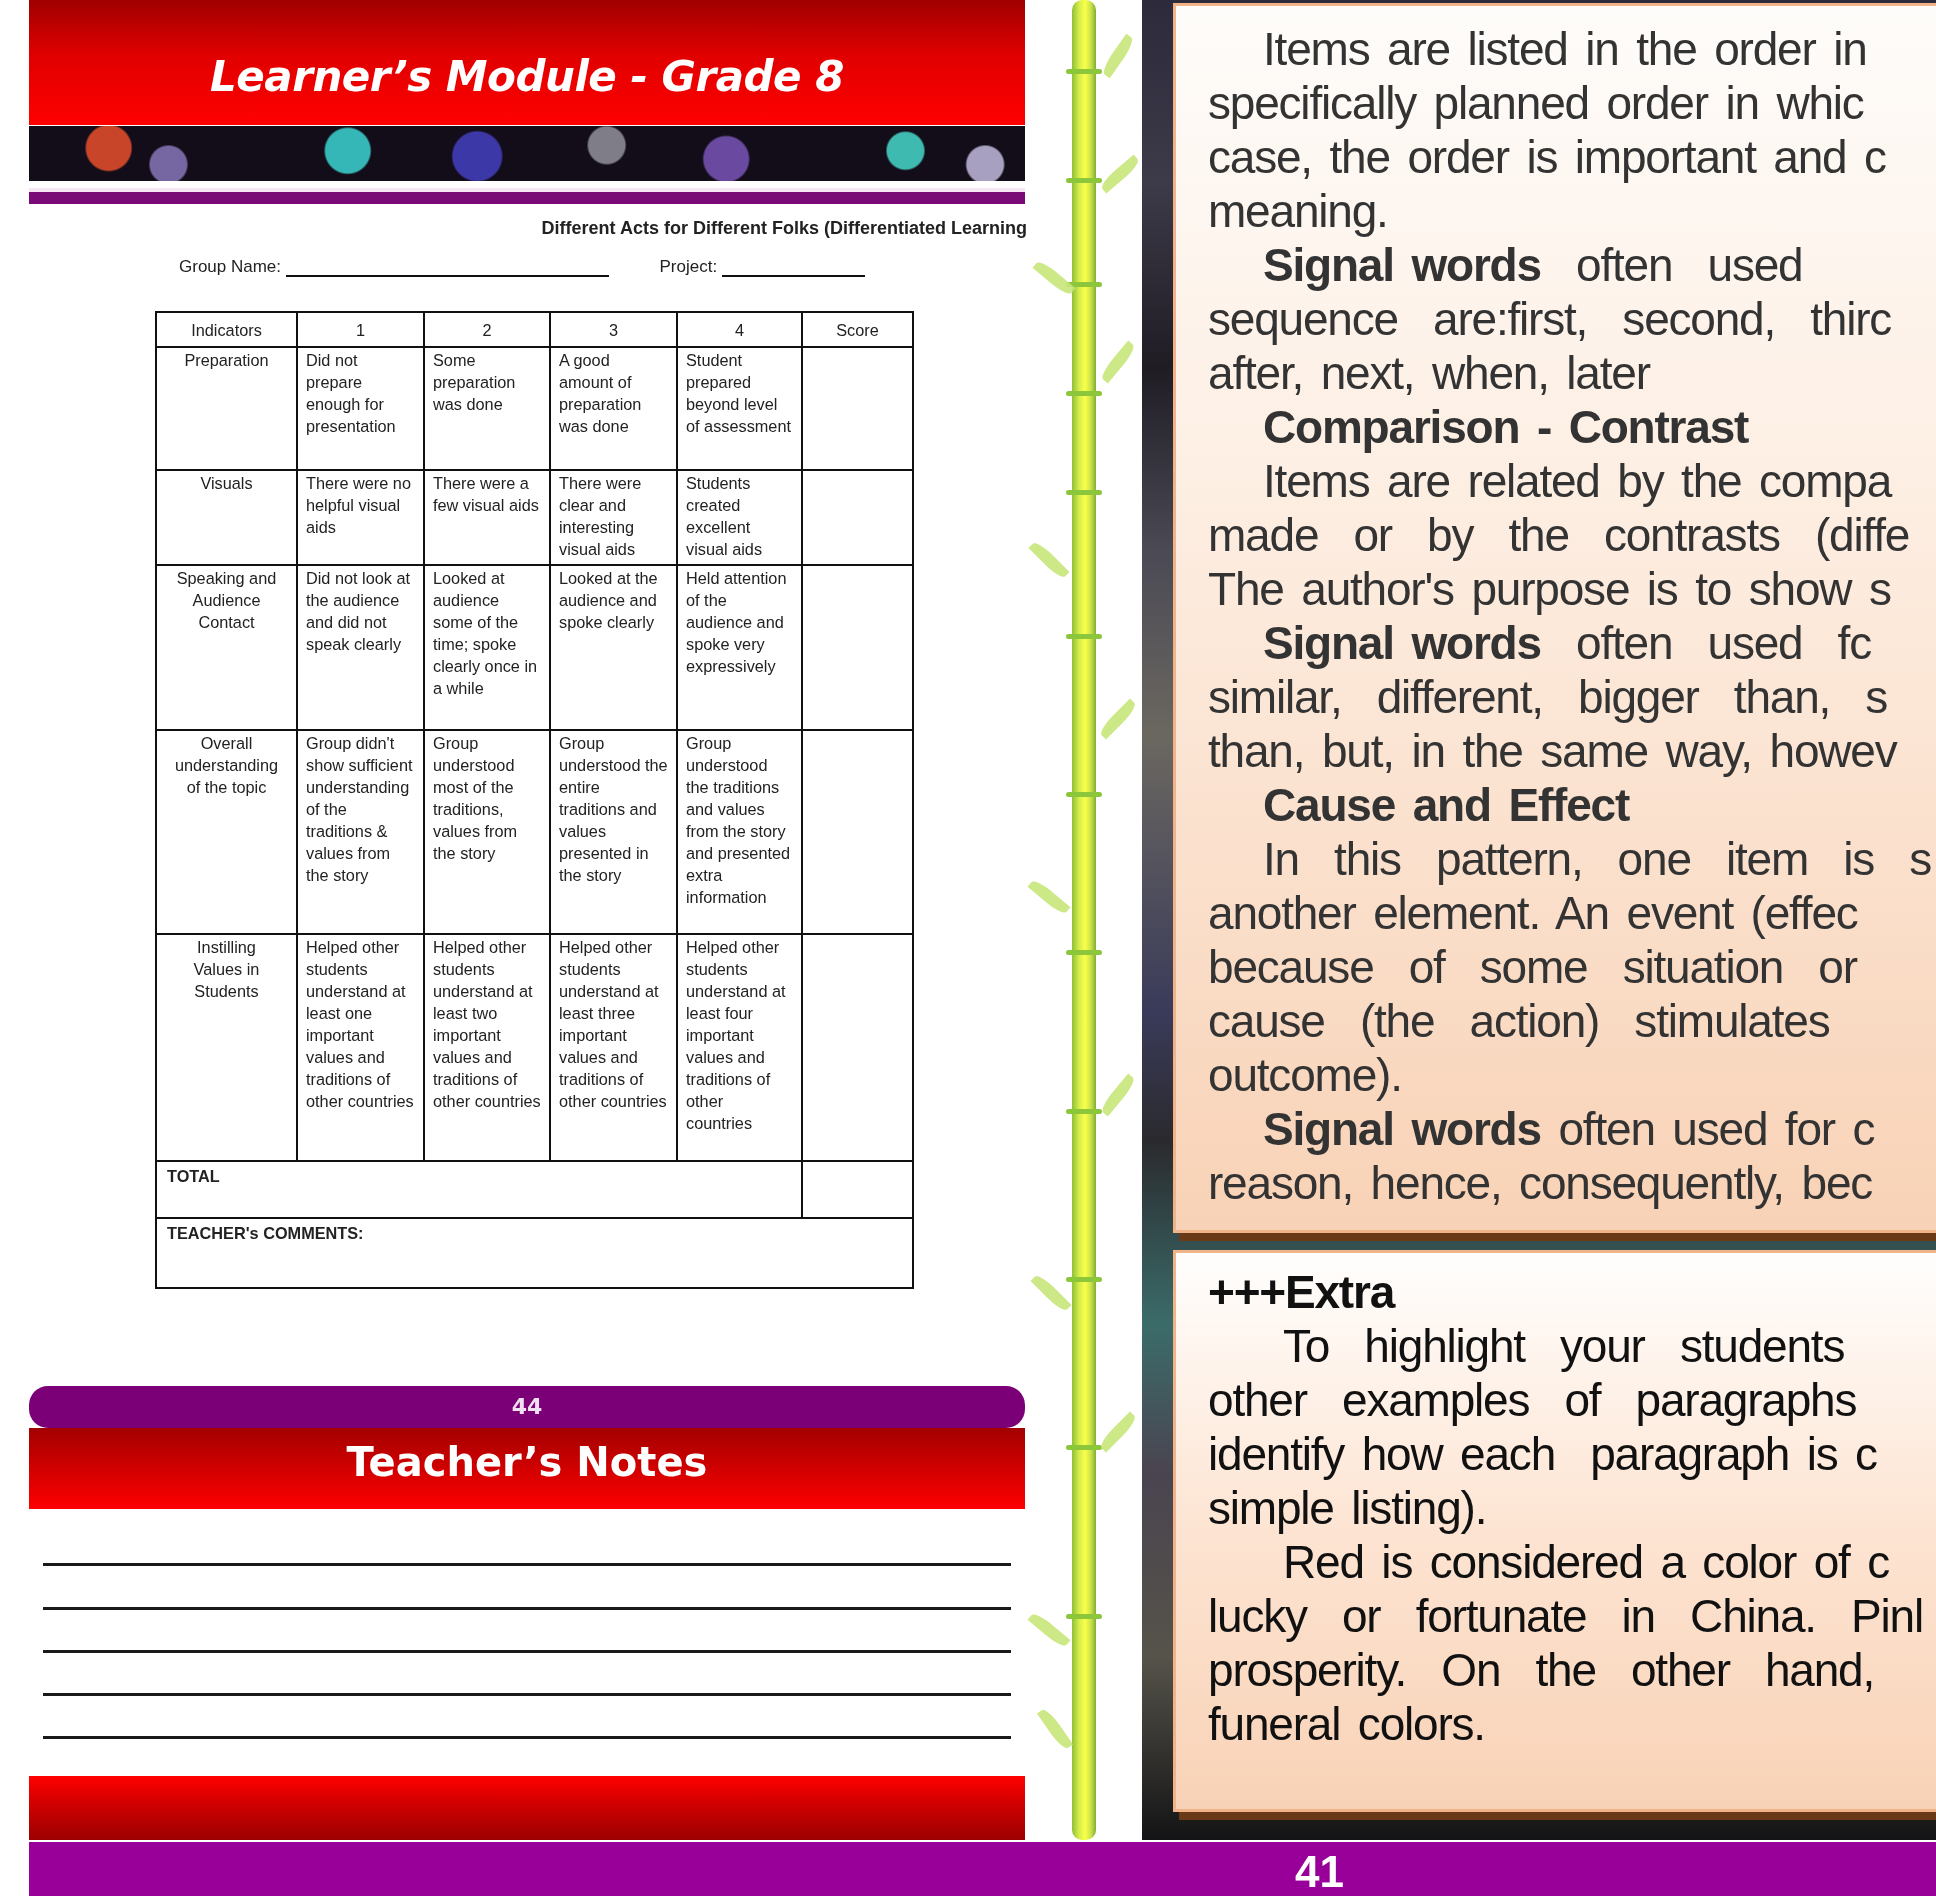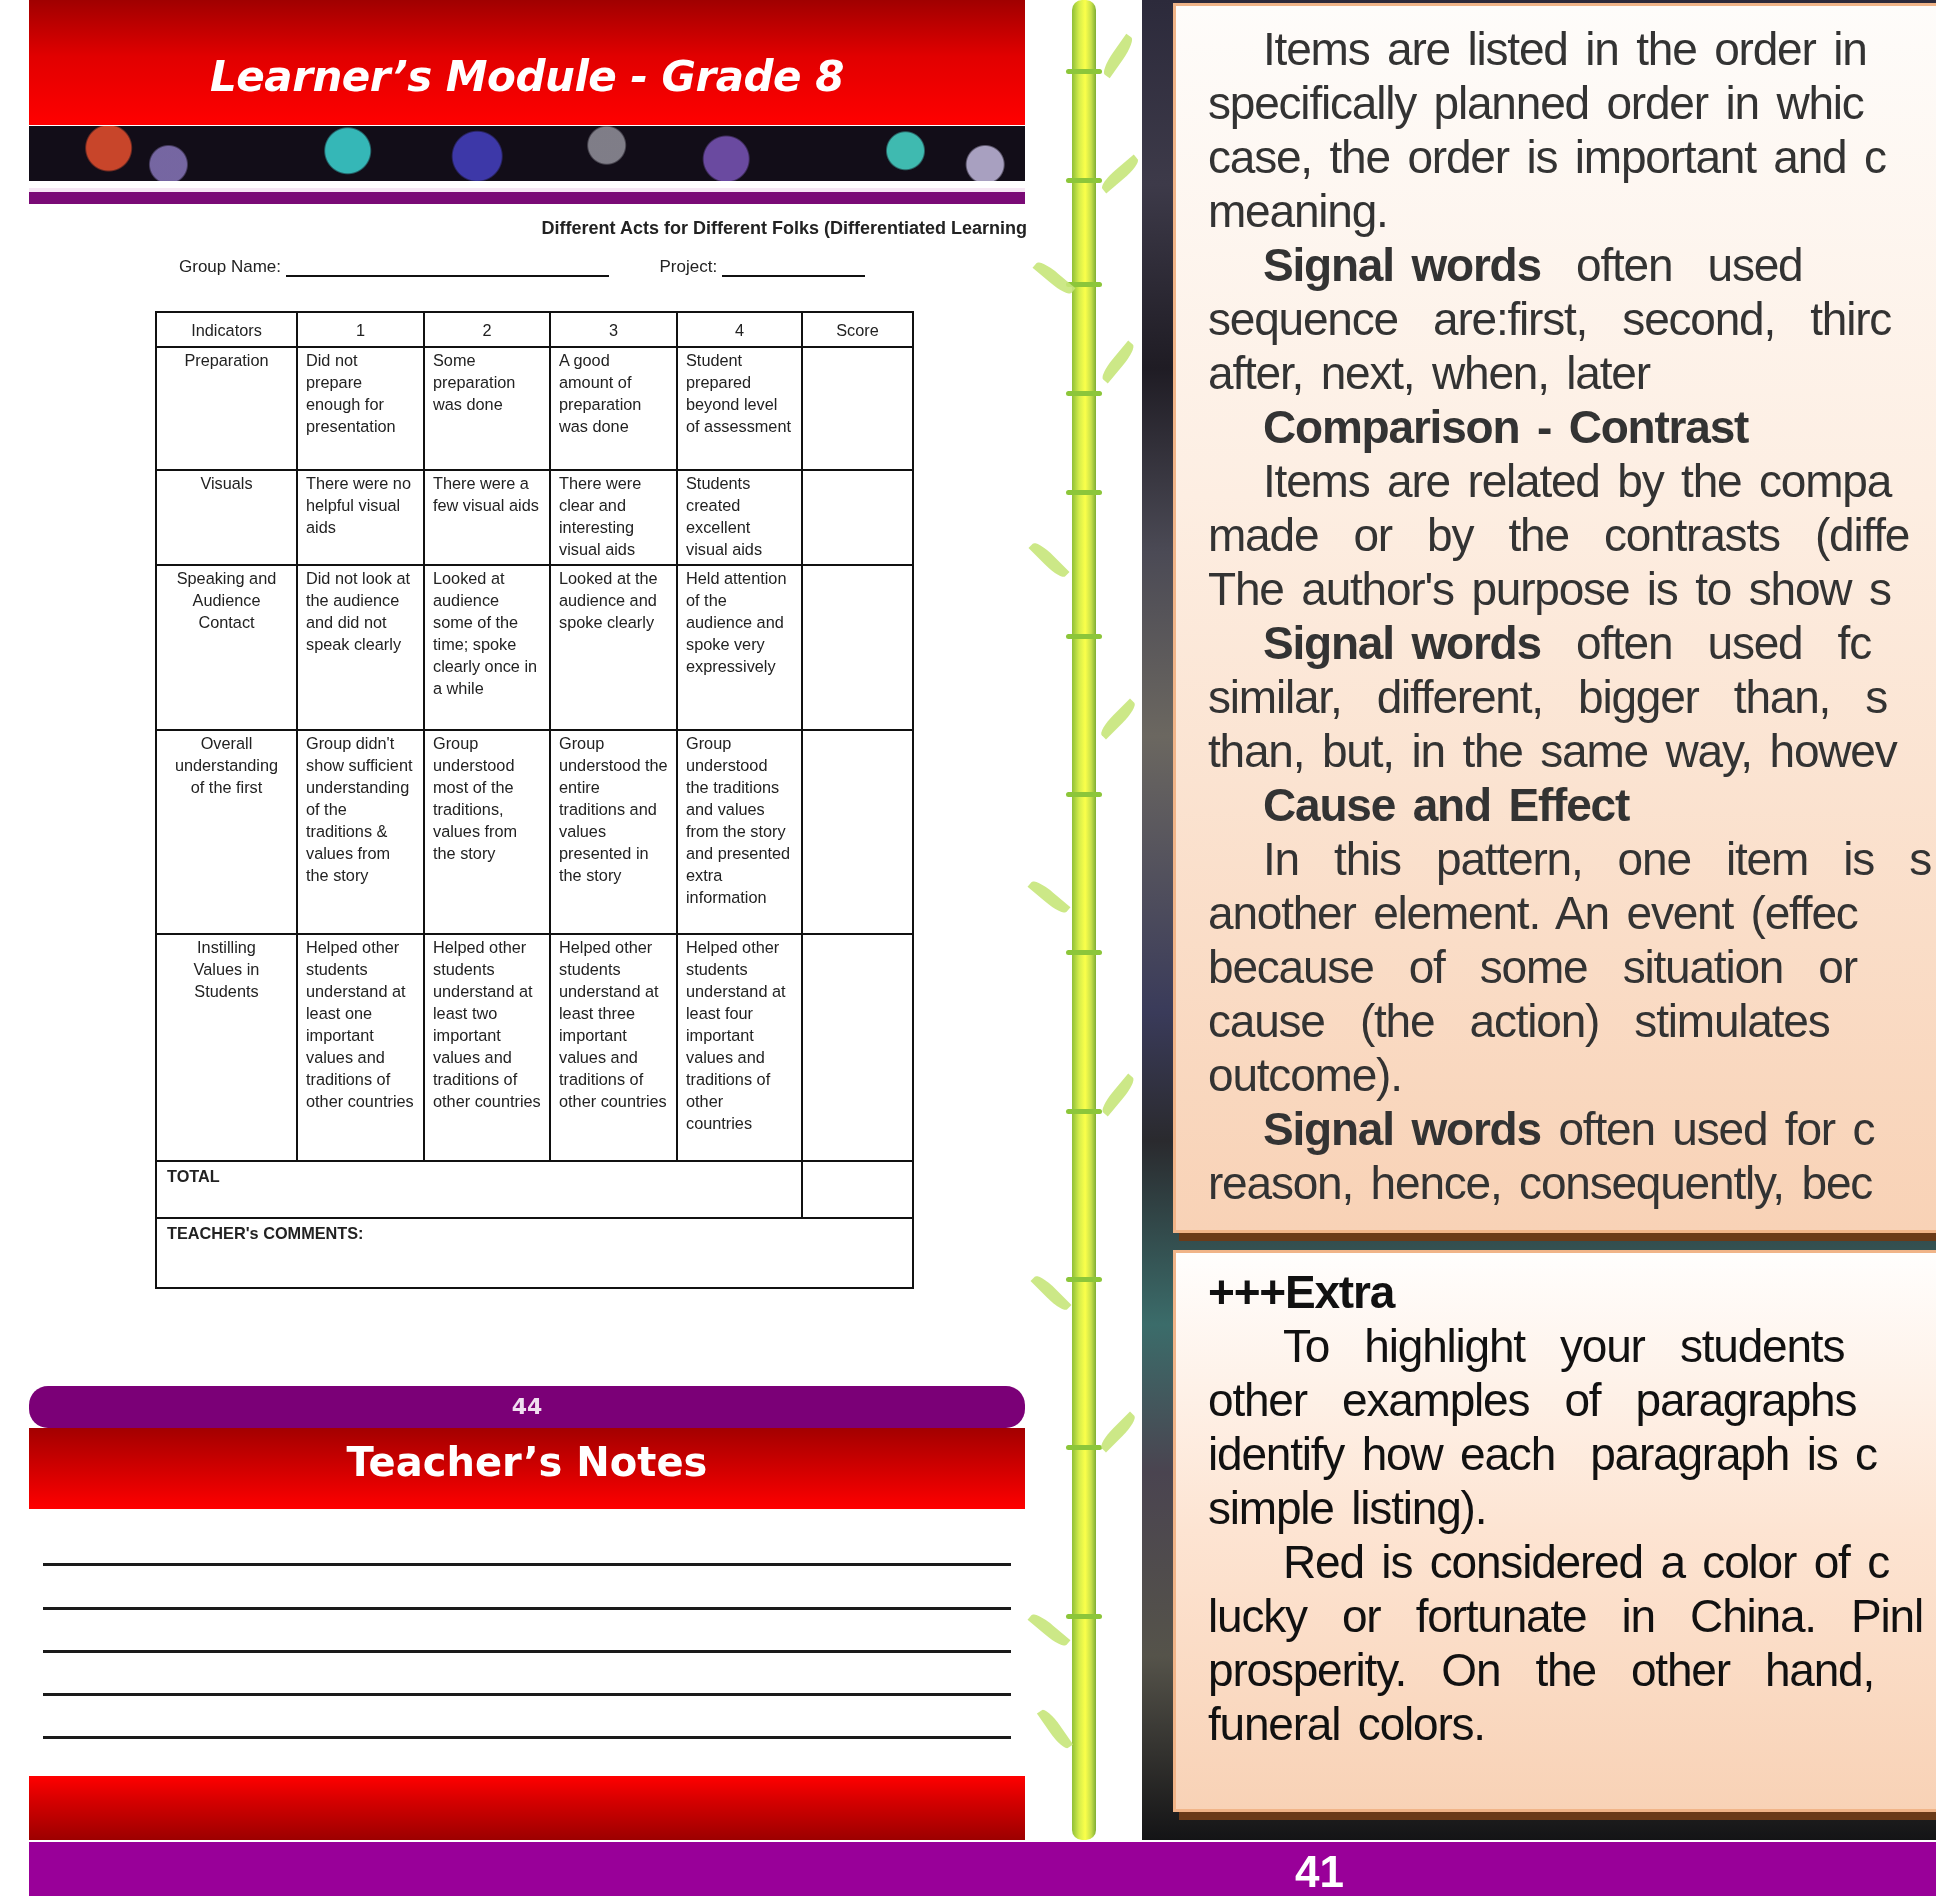--- a/index.html
+++ b/index.html
@@ -117,21 +117,21 @@
     </tr>
     <tr style="height:165px">
       <td class="ind">Speaking and Audience Contact</td>
       <td>Did not look at the audience and did not speak clearly</td>
       <td>Looked at audience some of the time; spoke clearly once in a while</td>
       <td>Looked at the audience and spoke clearly</td>
       <td>Held attention of the audience and spoke very expressively</td>
       <td></td>
     </tr>
     <tr style="height:204px">
-      <td class="ind">Overall understanding of the first</td>
+      <td class="ind">Overall understanding of the topic</td>
       <td>Group didn't show sufficient understanding of the traditions &amp; values from the story</td>
       <td>Group understood most of the traditions, values from the story</td>
       <td>Group understood the entire traditions and values presented in the story</td>
       <td>Group understood the traditions and values from the story and presented extra information</td>
       <td></td>
     </tr>
     <tr style="height:227px">
       <td class="ind">Instilling Values in Students</td>
       <td>Helped other students understand at least one important values and traditions of other countries</td>
       <td>Helped other students understand at least two important values and traditions of other countries</td>

